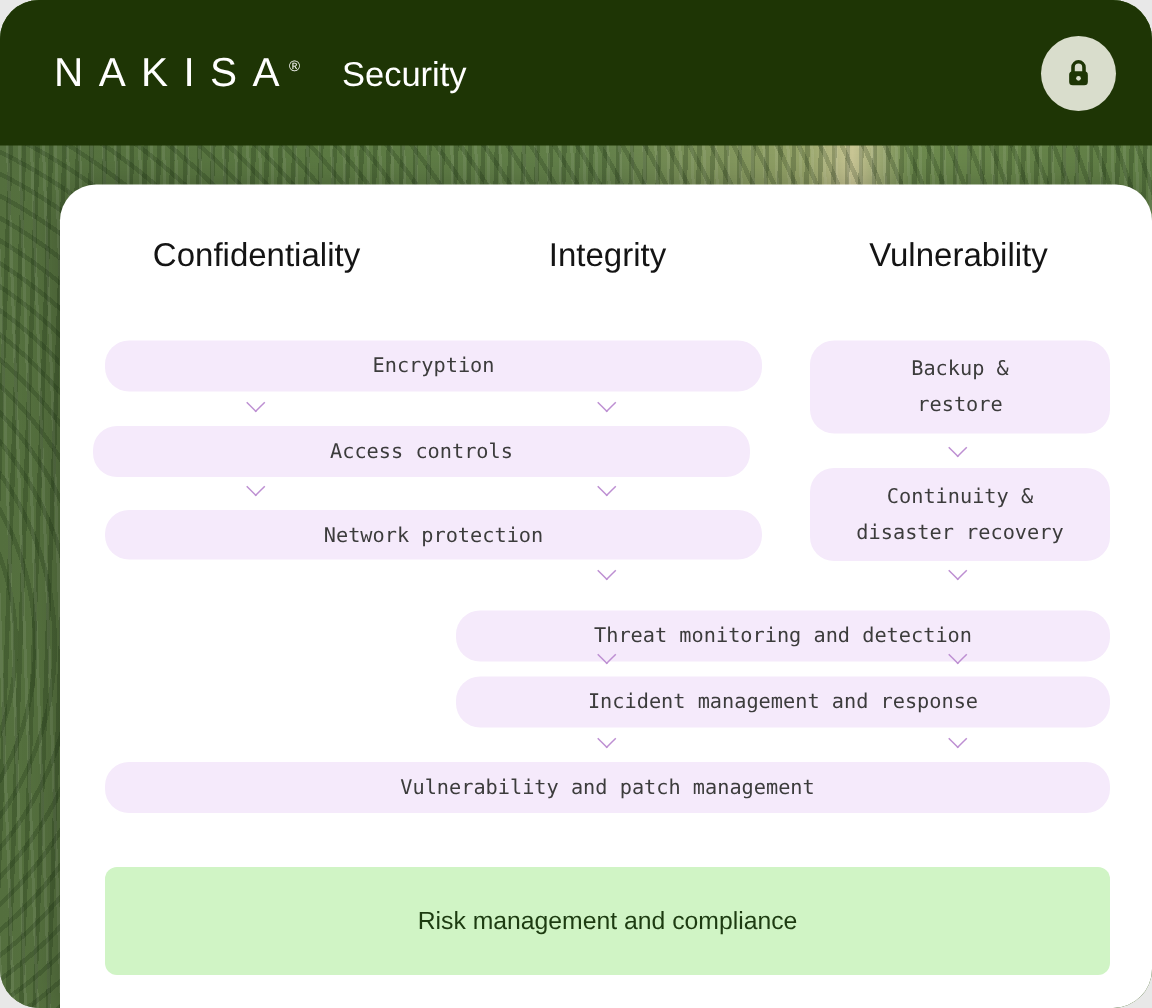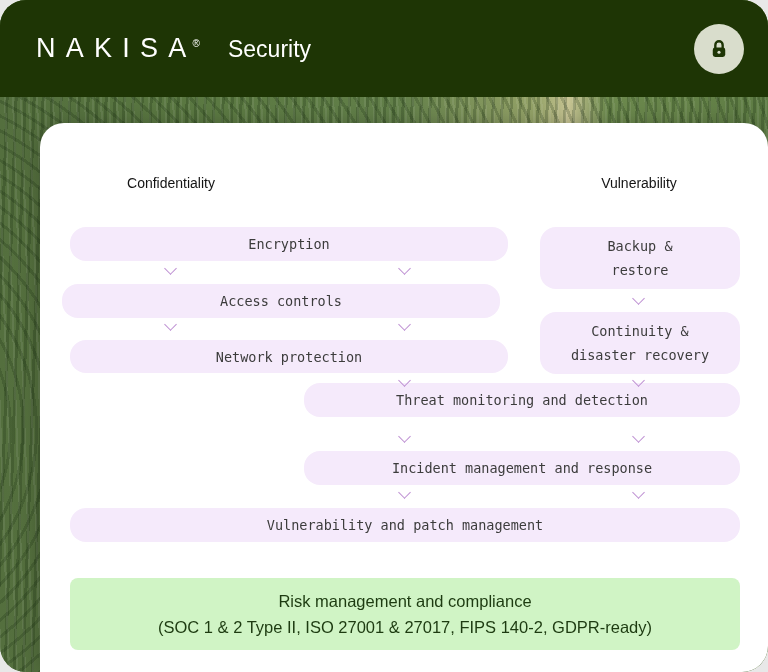--- a/index.html
+++ b/index.html
@@ -30,36 +30,36 @@
   .lock-badge{
     margin-left:auto;width:50px;height:50px;border-radius:50%;
     background:#d9ddcc;display:flex;align-items:center;justify-content:center;
   }
   .card{
     position:absolute;left:40px;top:123px;right:0;bottom:0;
     background:#ffffff;border-radius:24px 24px 0 0;z-index:2;
     box-shadow:0 2px 24px rgba(0,0,0,0.25);
   }
   .col-h{
-    position:absolute;top:52px;width:220px;text-align:center;
-    font-size:14px;color:#141414;font-weight:400;
+    position:absolute;top:34px;width:220px;text-align:center;
+    font-size:22px;color:#141414;font-weight:400;
   }
   .col-h.c1{left:21px;} .col-h.c2{left:255px;} .col-h.c3{left:489px;}
   .box{
     position:absolute;background:#f5eafb;border-radius:16px;
     display:flex;align-items:center;justify-content:center;
     font-family:"DejaVu Sans Mono",monospace;font-size:13.5px;color:#3c3c3c;
     text-align:center;white-space:pre-line;line-height:24px;
   }
   .b-enc{left:30px;top:104px;width:438px;height:34px;}
   .b-backup{left:500px;top:104px;width:200px;height:62px;}
   .b-acc{left:22px;top:161px;width:438px;height:34px;}
   .b-cont{left:500px;top:189px;width:200px;height:62px;}
   .b-net{left:30px;top:217px;width:438px;height:33px;}
-  .b-threat{left:264px;top:260px;width:436px;height:34px;}
+  .b-threat{left:264px;top:284px;width:436px;height:34px;}
   .b-inc{left:264px;top:328px;width:436px;height:34px;}
   .b-vuln{left:30px;top:385px;width:670px;height:34px;}
   .chev{position:absolute;width:14px;height:14px;}
   .chev::before{
     content:"";position:absolute;left:2px;top:1px;width:8px;height:8px;
     border-right:1.6px solid #bd8fd2;border-bottom:1.6px solid #bd8fd2;
     transform:rotate(45deg);
   }
   .compliance{
     position:absolute;left:30px;top:439px;width:670px;height:72px;
@@ -84,20 +84,21 @@
       <svg width="22" height="22" viewBox="0 0 24 24">
         <path d="M8 11V7.5a4 4 0 0 1 8 0V11" fill="none" stroke="#1e3505" stroke-width="2.6"></path>
         <rect x="5.2" y="10.4" width="13.6" height="10.2" rx="2.6" fill="#1e3505"></rect>
         <circle cx="12" cy="15.5" r="1.7" fill="#d9ddcc"></circle>
       </svg>
     </div>
   </header>
 
   <main class="card">
     <div class="col-h c1">Confidentiality</div>
+    <div class="col-h c2">Integrity</div>
     <div class="col-h c3">Vulnerability</div>
 
     <div class="box b-enc">Encryption</div>
     <div class="box b-backup">Backup &amp;
 restore</div>
     <div class="box b-acc">Access controls</div>
     <div class="box b-cont">Continuity &amp;
 disaster recovery</div>
     <div class="box b-net">Network protection</div>
     <div class="box b-threat">Threat monitoring and detection</div>
@@ -111,16 +112,15 @@
     <span class="chev" style="left:358px;top:196px"></span>
     <span class="chev" style="left:358px;top:252px"></span>
     <span class="chev" style="left:592px;top:252px"></span>
     <span class="chev" style="left:358px;top:308px"></span>
     <span class="chev" style="left:592px;top:308px"></span>
     <span class="chev" style="left:358px;top:364px"></span>
     <span class="chev" style="left:592px;top:364px"></span>
 
     <div class="compliance">
       <div>Risk management and compliance</div>
-      <div>(SOC 1 &amp; 2 Type II, ISO 27001 &amp; 27017, FIPS 140-2, GDPR-ready)</div>
     </div>
   </main>
 </div>
 
 </body></html>

